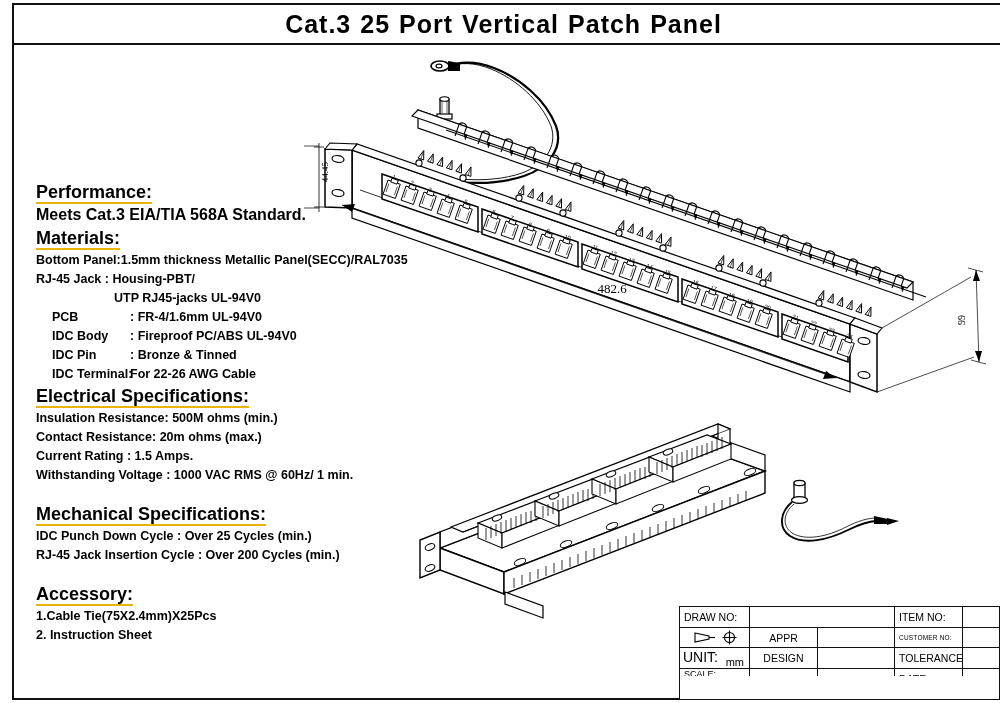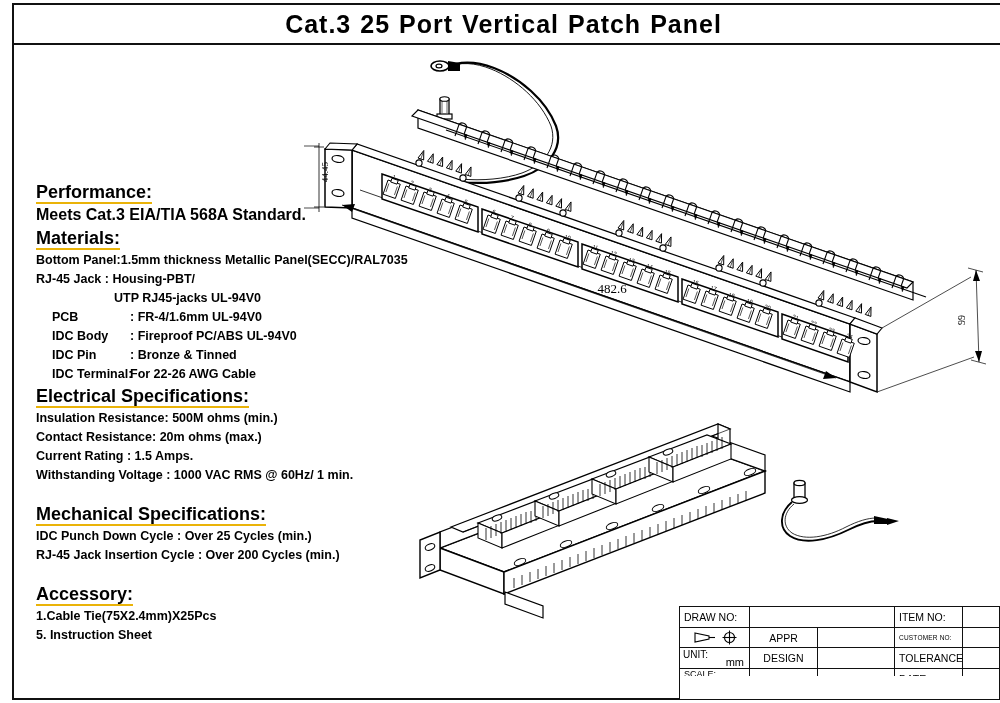--- a/index.html
+++ b/index.html
@@ -39,21 +39,21 @@
   .c-a{width:70px;flex:0 0 70px;}
   .c-b{width:68px;flex:0 0 68px;}
   .c-c{width:77px;flex:0 0 77px;}
   .c-d{width:68px;flex:0 0 68px;}
   .c-e{flex:1;}
   .lb{font-size:10.5px;color:#000;font-weight:normal;white-space:nowrap;}
   .lb-sm{font-size:6.5px;color:#000;white-space:nowrap;letter-spacing:.2px;}
   .lb-xs{font-size:5.4px;color:#000;white-space:nowrap;}
   .lb-md{font-size:9px;color:#000;white-space:nowrap;}
   .unit-cell{position:relative;}
-  .unit-cell .u1{position:absolute;left:3px;top:1px;font-size:10px;}
+  .unit-cell .u1{position:absolute;left:3px;top:1px;font-size:14px;}
   .unit-cell .u2{position:absolute;right:5px;bottom:0px;font-size:11px;font-family:Liberation Sans, sans-serif;}
   .proj{display:flex;align-items:center;justify-content:center;width:100%;gap:5px;}
   .tb-bottom{position:absolute;left:671px;top:676px;width:321px;height:24px;box-sizing:border-box;border:1.4px solid #111;border-top:none;background:#fff;}
 </style>
 </head>
 <body>
 
 <div class="sheet">
 
   <div class="frame-outer"></div>
@@ -526,21 +526,21 @@
       <div class="h-sec">Mechanical Specifications:</div>
       <div class="b-line">IDC Punch Down Cycle : Over 25 Cycles (min.)</div>
       <div class="b-line">RJ-45 Jack Insertion Cycle : Over 200 Cycles (min.)</div>
     </div>
 
     <div class="gap-md"></div>
 
     <div class="blk">
       <div class="h-sec">Accessory:</div>
       <div class="b-line">1.Cable Tie(75X2.4mm)X25Pcs</div>
-      <div class="b-line">5. Instruction Sheet</div>
+      <div class="b-line">2. Instruction Sheet</div>
     </div>
   </div>
 
   <div class="tblock">
 
     <div class="tb-row r1">
       <div class="tb-c c-a">
         <span class="lb">DRAW NO:</span>
       </div>
       <div class="tb-c" style="width:145px;flex:0 0 145px;">

